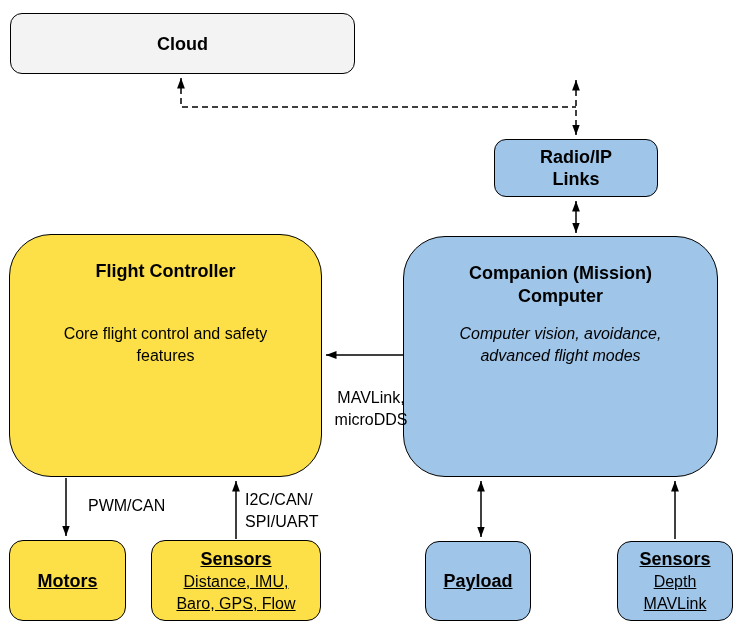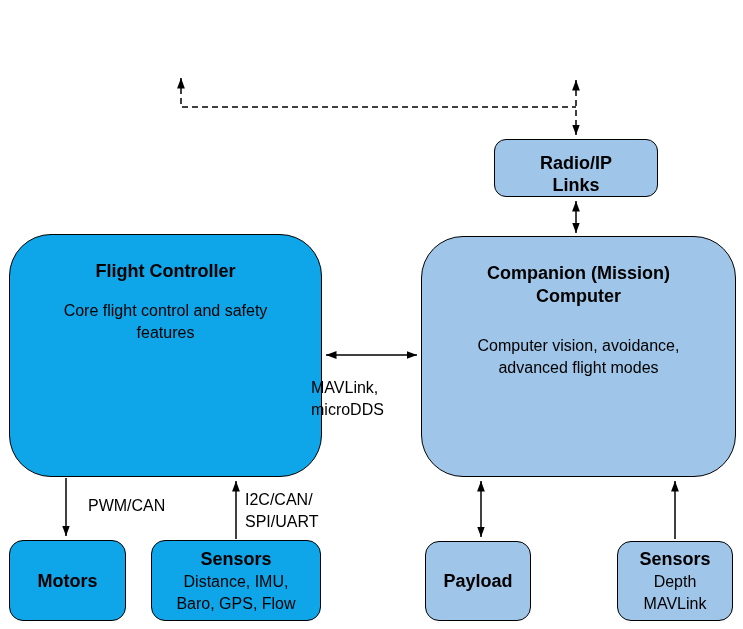--- a/index.html
+++ b/index.html
@@ -6,48 +6,48 @@
   #canvas{
     position:relative;width:743px;height:629px;background:#ffffff;
     font-family:"Liberation Sans",sans-serif;color:#000;overflow:hidden;
   }
   .node{
     position:absolute;box-sizing:border-box;border:1.6px solid #000;
     display:flex;flex-direction:column;align-items:center;justify-content:center;
     text-align:center;
   }
   .gray{background:#f3f3f3;border-radius:12px;}
-  .lblue{background:#0ea5e9;}
+  .lblue{background:#fde047;}
   .mblue{background:#9fc5e8;}
   .big{border-radius:42px;justify-content:flex-start;}
-  .small{border-radius:14px;}
+  .small{border-radius:14px;text-decoration:underline;}
   .title{font-weight:bold;font-size:18px;line-height:24px;white-space:pre-line;}
   .body{font-size:16px;line-height:22px;white-space:pre-line;}
   .edge-label{
     position:absolute;font-size:16px;line-height:22px;white-space:pre-line;
     background:transparent;
   }
   
   #cloud{left:10px;top:13px;width:345px;height:61px;}
   #ground-station{left:416px;top:12px;width:320px;height:64px;}
   #ground-station .body{line-height:23px;}
-  #radio-ip{left:494px;top:139px;width:164px;height:58px;border-radius:12px;justify-content:flex-end;}
+  #radio-ip{left:494px;top:139px;width:164px;height:58px;border-radius:12px;}
   #radio-ip .title{line-height:22px;}
   #flight-controller{left:9px;top:234px;width:313px;height:243px;}
   #flight-controller .title{margin-top:24px;}
-  #flight-controller .body{margin-top:17px;}
-  #companion-computer{left:421px;top:236px;width:315px;height:241px;}
+  #flight-controller .body{margin-top:40px;}
+  #companion-computer{left:403px;top:236px;width:315px;height:241px;}
   #companion-computer .title{margin-top:25px;line-height:23px;}
-  #companion-computer .body{margin-top:27px;}
+  #companion-computer .body{margin-top:15px;font-style:italic;}
   #motors{left:9px;top:540px;width:117px;height:81px;}
   #sensors-fc{left:151px;top:540px;width:170px;height:81px;}
   #payload{left:425px;top:541px;width:106px;height:80px;}
   #sensors-cc{left:617px;top:541px;width:116px;height:80px;}
   
-  #lbl-mavlink{left:311px;top:377px;width:120px;text-align:left;}
+  #lbl-mavlink{left:311px;top:387px;width:120px;text-align:center;}
   #lbl-pwm{left:88px;top:495px;}
   #lbl-i2c{left:245px;top:489px;}
   svg.wires{position:absolute;left:0;top:0;pointer-events:none;}
 </style>
 </head>
 <body>
 
 <div id="canvas">
 
   <svg class="wires" width="743" height="629" viewBox="0 0 743 629">
@@ -67,20 +67,23 @@
 
     <path d="M66,478 L66,536" fill="none" stroke="#000" stroke-width="1.5" marker-end="url(#ah)"></path>
 
     <path d="M236,539 L236,481" fill="none" stroke="#000" stroke-width="1.5" marker-end="url(#ah)"></path>
 
     <path d="M481,481 L481,537" fill="none" stroke="#000" stroke-width="1.5" marker-start="url(#ah)" marker-end="url(#ah)"></path>
 
     <path d="M675,539 L675,481" fill="none" stroke="#000" stroke-width="1.5" marker-end="url(#ah)"></path>
   </svg>
 
+  <div class="node gray" id="cloud">
+    <div class="title">Cloud</div>
+  </div>
 
 
   <div class="node mblue" id="radio-ip">
     <div class="title">Radio/IP
 Links</div>
   </div>
 
   <div class="node lblue big" id="flight-controller">
     <div class="title">Flight Controller</div>
     <div class="body">Core flight control and safety

